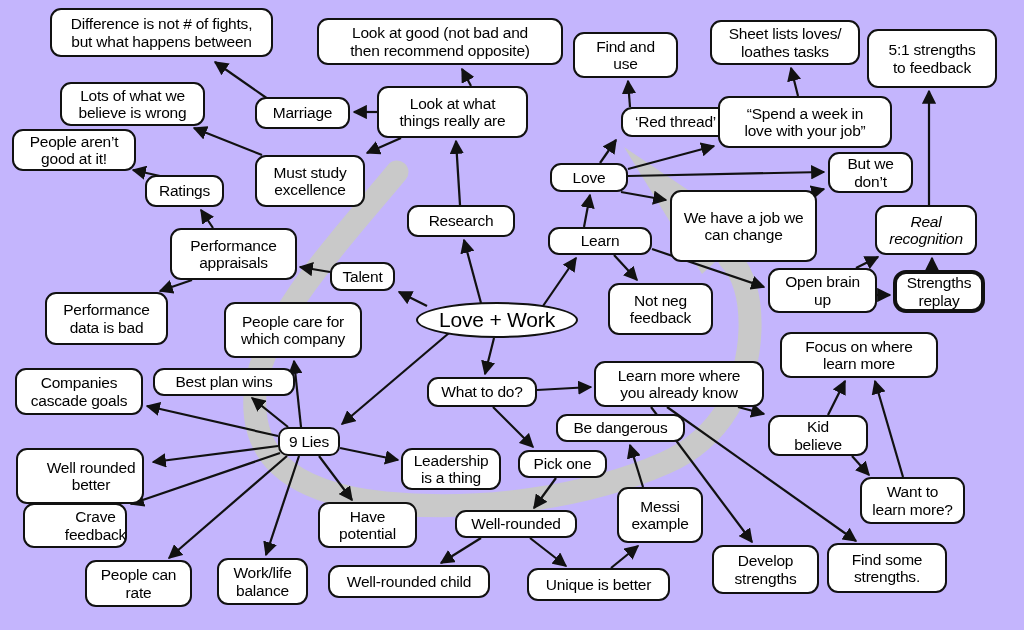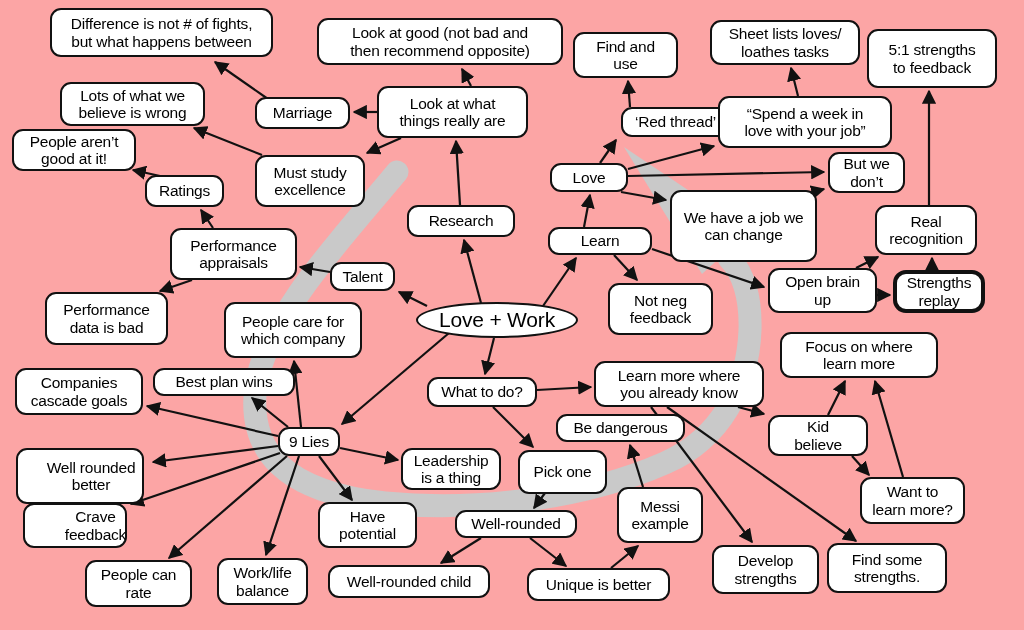--- a/index.html
+++ b/index.html
@@ -1,16 +1,16 @@
 <!DOCTYPE html>
 <html><head>
 <meta charset="utf-8">
 <style>
   html,body{margin:0;padding:0;background:#ffffff;}
-  #canvas{position:relative;width:1024px;height:630px;background:#fca5a5;
+  #canvas{position:relative;width:1024px;height:630px;background:#c4b5fd;
           font-family:"Liberation Sans",sans-serif;overflow:hidden;}
   #bg-layer,#edge-layer{position:absolute;left:0;top:0;width:1024px;height:630px;}
   #node-layer{position:absolute;left:0;top:0;width:1024px;height:630px;}
   .node{position:absolute;box-sizing:border-box;background:#ffffff;
         border:2.5px solid #111111;border-radius:11px;
         display:flex;align-items:center;justify-content:center;
         text-align:center;font-size:15.5px;line-height:1.12;color:#000;
         padding:1px 3px;white-space:pre-line;letter-spacing:-0.2px;}
   .node.ellipse{border-radius:50%;font-size:21px;}
   .node.bold{border-width:4px;border-radius:13px;}
@@ -102,25 +102,25 @@
       <div class="node" style="left: 255px; top: 97px; width: 95px; height: 32px;">Marriage</div>
       <div class="node" style="left: 377px; top: 86px; width: 151px; height: 52px;">Look at what
 things really are</div>
       <div class="node" style="left: 578px; top: 107px; width: 109px; height: 30px; margin-left: 43px;">‘Red thread’</div>
       <div class="node" style="left: 718px; top: 96px; width: 174px; height: 52px;">“Spend a week in
 love with your job”</div>
       <div class="node" style="left: 12px; top: 129px; width: 124px; height: 42px;">People aren’t
 good at it!</div>
       <div class="node" style="left: 255px; top: 155px; width: 110px; height: 52px;">Must study
 excellence</div>
-      <div class="node" style="left: 828px; top: 152px; width: 77px; height: 41px;">But we
+      <div class="node" style="left: 828px; top: 152px; width: 85px; height: 41px;">But we
 don’t</div>
       <div class="node" style="left: 145px; top: 175px; width: 79px; height: 32px;">Ratings</div>
       <div class="node" style="left: 550px; top: 163px; width: 78px; height: 29px;">Love</div>
-      <div class="node" style="left: 875px; top: 205px; width: 102px; height: 50px;">Real
+      <div class="node" style="left: 875px; top: 205px; width: 102px; height: 50px; font-style: italic;">Real
 recognition</div>
       <div class="node" style="left: 407px; top: 205px; width: 108px; height: 32px;">Research</div>
       <div class="node" style="left: 548px; top: 227px; width: 104px; height: 28px;">Learn</div>
       <div class="node" style="left: 670px; top: 190px; width: 147px; height: 72px;">We have a job we
 can change</div>
       <div class="node" style="left: 170px; top: 228px; width: 127px; height: 52px;">Performance
 appraisals</div>
       <div class="node" style="left: 768px; top: 268px; width: 109px; height: 45px;">Open brain
 up</div>
       <div class="node bold" style="left: 893px; top: 270px; width: 92px; height: 43px;">Strengths
@@ -136,27 +136,27 @@
       <div class="node" style="left: 780px; top: 332px; width: 158px; height: 46px;">Focus on where
 learn more</div>
       <div class="node" style="left: 15px; top: 368px; width: 128px; height: 47px;">Companies
 cascade goals</div>
       <div class="node" style="left: 153px; top: 368px; width: 142px; height: 28px;">Best plan wins</div>
       <div class="node" style="left: 427px; top: 377px; width: 110px; height: 30px;">What to do?</div>
       <div class="node" style="left: 594px; top: 361px; width: 170px; height: 46px;">Learn more where
 you already know</div>
       <div class="node" style="left: 768px; top: 415px; width: 100px; height: 41px;">Kid
 believe</div>
-      <div class="node" style="left: 278px; top: 427px; width: 62px; height: 29px;">9 Lies</div>
+      <div class="node" style="left: 278px; top: 427px; width: 62px; height: 29px; border-radius: 10px;">9 Lies</div>
       <div class="node" style="left: 556px; top: 414px; width: 129px; height: 28px;">Be dangerous</div>
       <div class="node" style="left: 16px; top: 448px; width: 128px; height: 56px; padding-left: 25px;">Well rounded
 better</div>
       <div class="node" style="left: 401px; top: 448px; width: 100px; height: 42px;">Leadership
 is a thing</div>
-      <div class="node" style="left: 518px; top: 450px; width: 89px; height: 44px;">Pick one</div>
+      <div class="node" style="left: 518px; top: 450px; width: 89px; height: 28px;">Pick one</div>
       <div class="node" style="left: 860px; top: 477px; width: 105px; height: 47px;">Want to
 learn more?</div>
       <div class="node" style="left: 23px; top: 503px; width: 104px; height: 45px; padding-left: 44px;">Crave
 feedback</div>
       <div class="node" style="left: 318px; top: 502px; width: 99px; height: 46px;">Have
 potential</div>
       <div class="node" style="left: 617px; top: 487px; width: 86px; height: 56px;">Messi
 example</div>
       <div class="node" style="left: 455px; top: 510px; width: 122px; height: 28px;">Well-rounded</div>
       <div class="node" style="left: 85px; top: 560px; width: 107px; height: 47px;">People can

